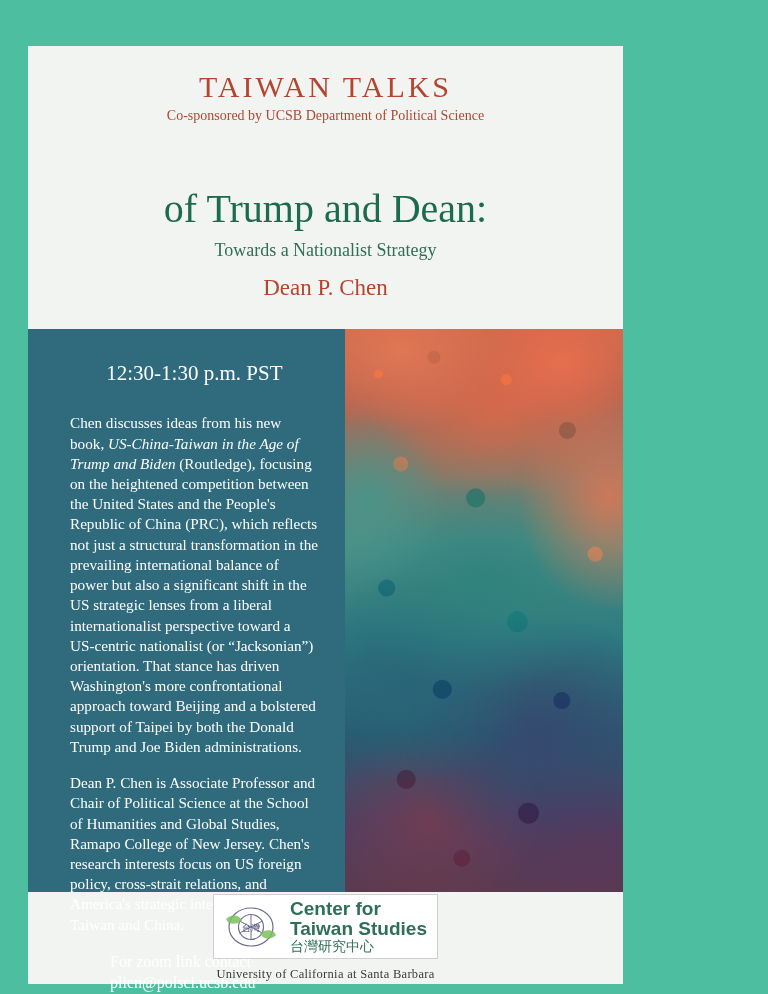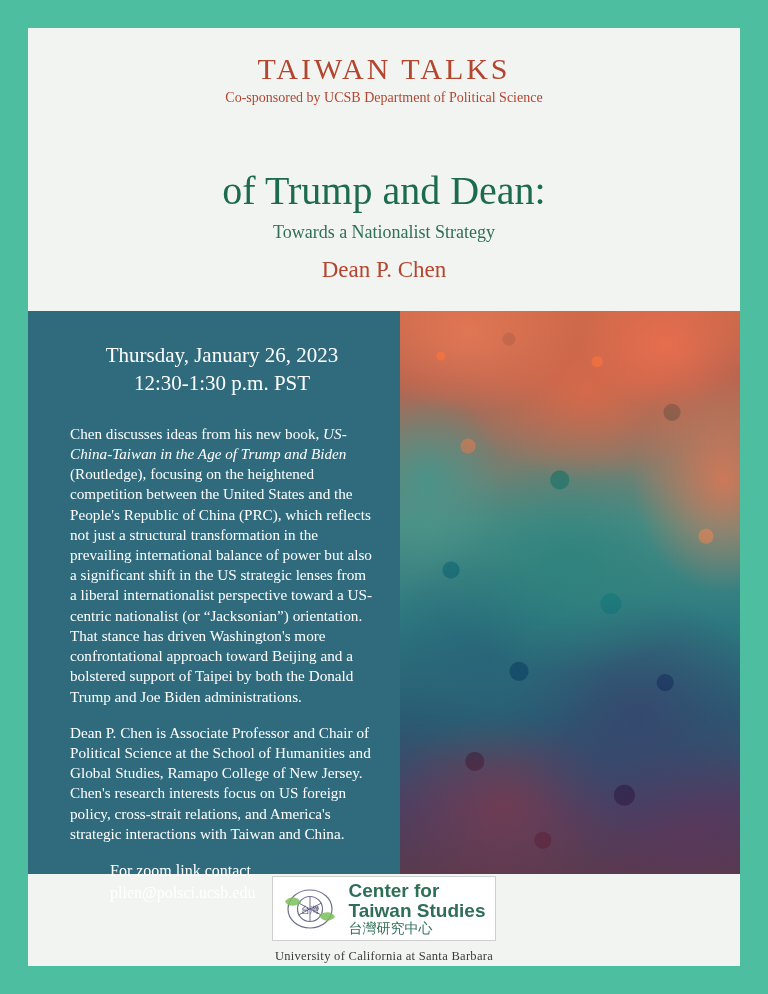--- a/index.html
+++ b/index.html
@@ -9,22 +9,22 @@
   body {
     width: 768px;
     height: 994px;
     background: #4dbfa0;
     font-family: "Liberation Serif", serif;
     overflow: hidden;
   }
   .poster {
     position: absolute;
     left: 28px;
-    top: 28px;
-    width: 712px;
+    top: 46px;
+    width: 595px;
     height: 938px;
     background: #f2f4f2;
     box-sizing: border-box;
   }
   
   .header {
     background: #f2f4f2;
     padding: 16px 30px 10px 30px;
     text-align: center;
     box-sizing: border-box;
@@ -195,21 +195,20 @@
       <span>of Trump and Dean:</span>
     </div>
     <div class="talk-subtitle">Towards a Nationalist Strategy</div>
     <div class="speaker">Dean P. Chen</div>
   </div>
 
   <div class="body-row">
 
     <div class="left-col">
       <div class="datetime">
-        <div>Thursday, January 26, 2023</div>
         <div>12:30-1:30 p.m. PST</div>
       </div>
 
       <p class="para"><span>Chen discusses ideas from his new book, </span><em>US-China-Taiwan in the Age of Trump and Biden</em> <span>(Routledge), focusing on the heightened competition between the United States and the People's Republic of China (PRC), which reflects not just a structural transformation in the prevailing international balance of power but also a significant shift in the US strategic lenses from a liberal internationalist perspective toward a US-centric nationalist (or “Jacksonian”) orientation. That stance has driven Washington's more confrontational approach toward Beijing and a  bolstered support of Taipei by both the Donald Trump and Joe Biden administrations.</span></p>
 
       <p class="para">Dean P. Chen is Associate Professor and Chair of Political Science at the School of Humanities and Global Studies, Ramapo College of New Jersey. Chen's research interests focus on US foreign policy, cross-strait relations, and America's strategic interactions with Taiwan and China.</p>
 
       <div class="zoom-block">
         <div>For zoom link contact</div>
         <div>plien@polsci.ucsb.edu</div>

